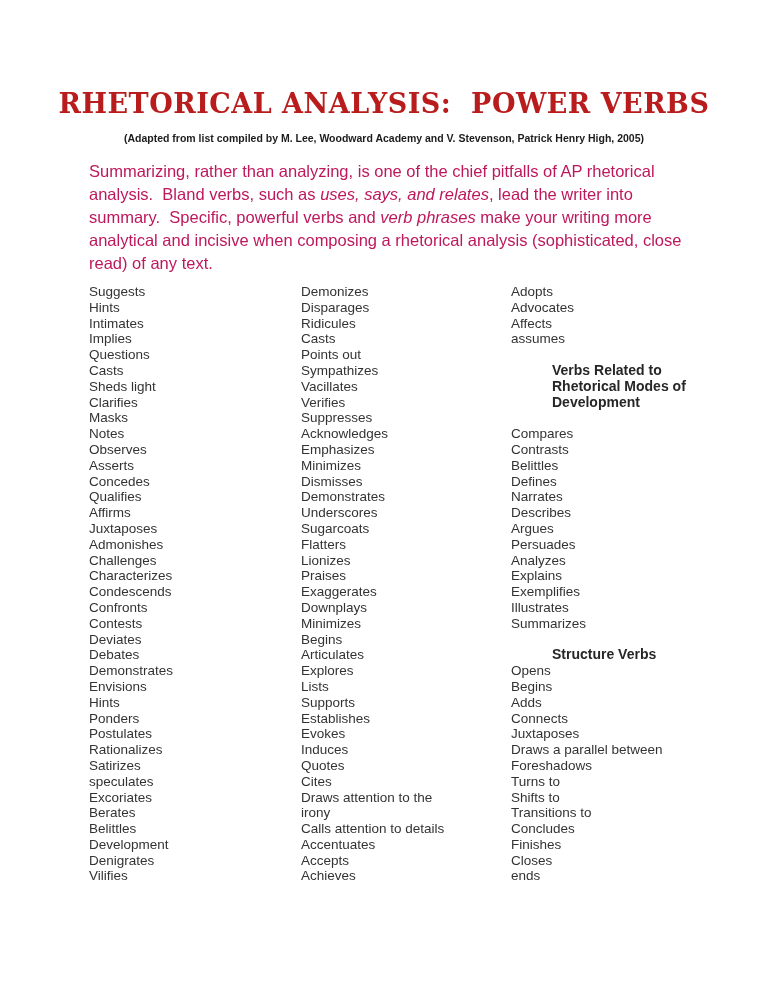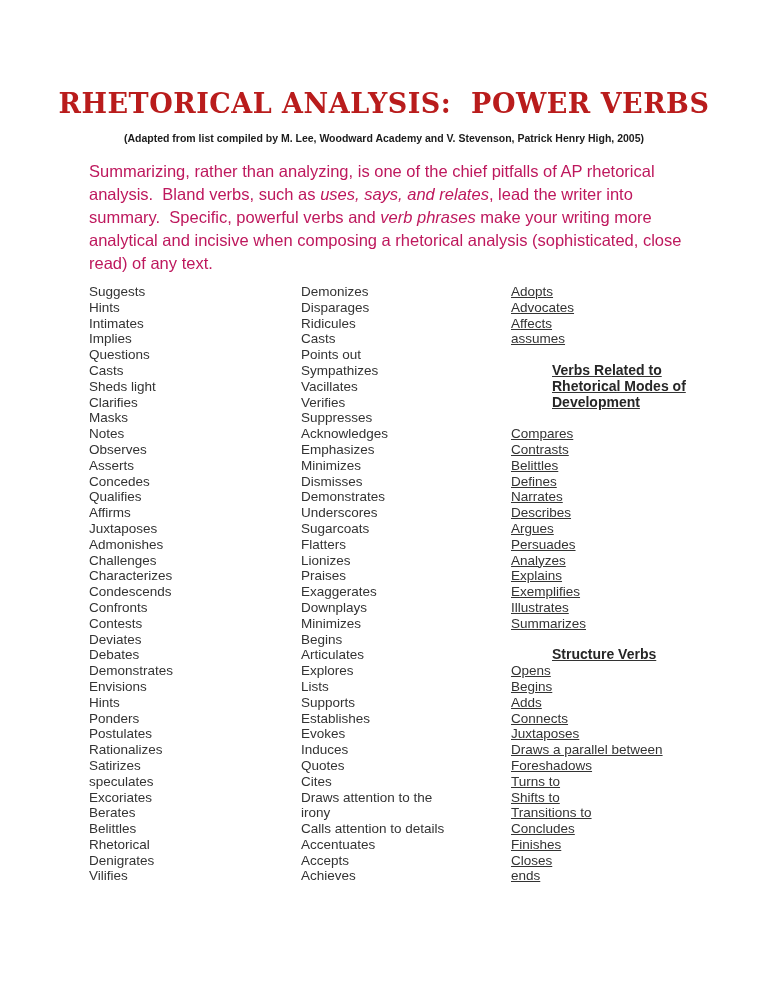--- a/index.html
+++ b/index.html
@@ -60,21 +60,21 @@
   }
   .word-col {
     position: absolute;
     top: 0;
     font-size: 13.5px;
     line-height: 15.8px;
     color: #333333;
   }
   .word-col:nth-child(1) { left: 89px;  width: 195px; }
   .word-col:nth-child(2) { left: 301px; width: 152px; }
-  .word-col:nth-child(3) { left: 511px; width: 215px; text-decoration: underline; }
+  .word-col:nth-child(3) { left: 511px; width: 215px; }
   .word {
     white-space: normal;
   }
   .col-heading {
     font-weight: bold;
     font-size: 14px;
     line-height: 15.8px;
     max-width: 150px;
     color: #262626;
     margin-left: 41px;
@@ -123,21 +123,21 @@
         <div class="word">Envisions</div>
         <div class="word">Hints</div>
         <div class="word">Ponders</div>
         <div class="word">Postulates</div>
         <div class="word">Rationalizes</div>
         <div class="word">Satirizes</div>
         <div class="word">speculates</div>
         <div class="word">Excoriates</div>
         <div class="word">Berates</div>
         <div class="word">Belittles</div>
-        <div class="word">Rhetorical</div>
+        <div class="word">Development</div>
         <div class="word">Denigrates</div>
         <div class="word">Vilifies</div>
       </div>
       <div class="word-col">
         <div class="word">Demonizes</div>
         <div class="word">Disparages</div>
         <div class="word">Ridicules</div>
         <div class="word">Casts</div>
         <div class="word">Points out</div>
         <div class="word">Sympathizes</div>

